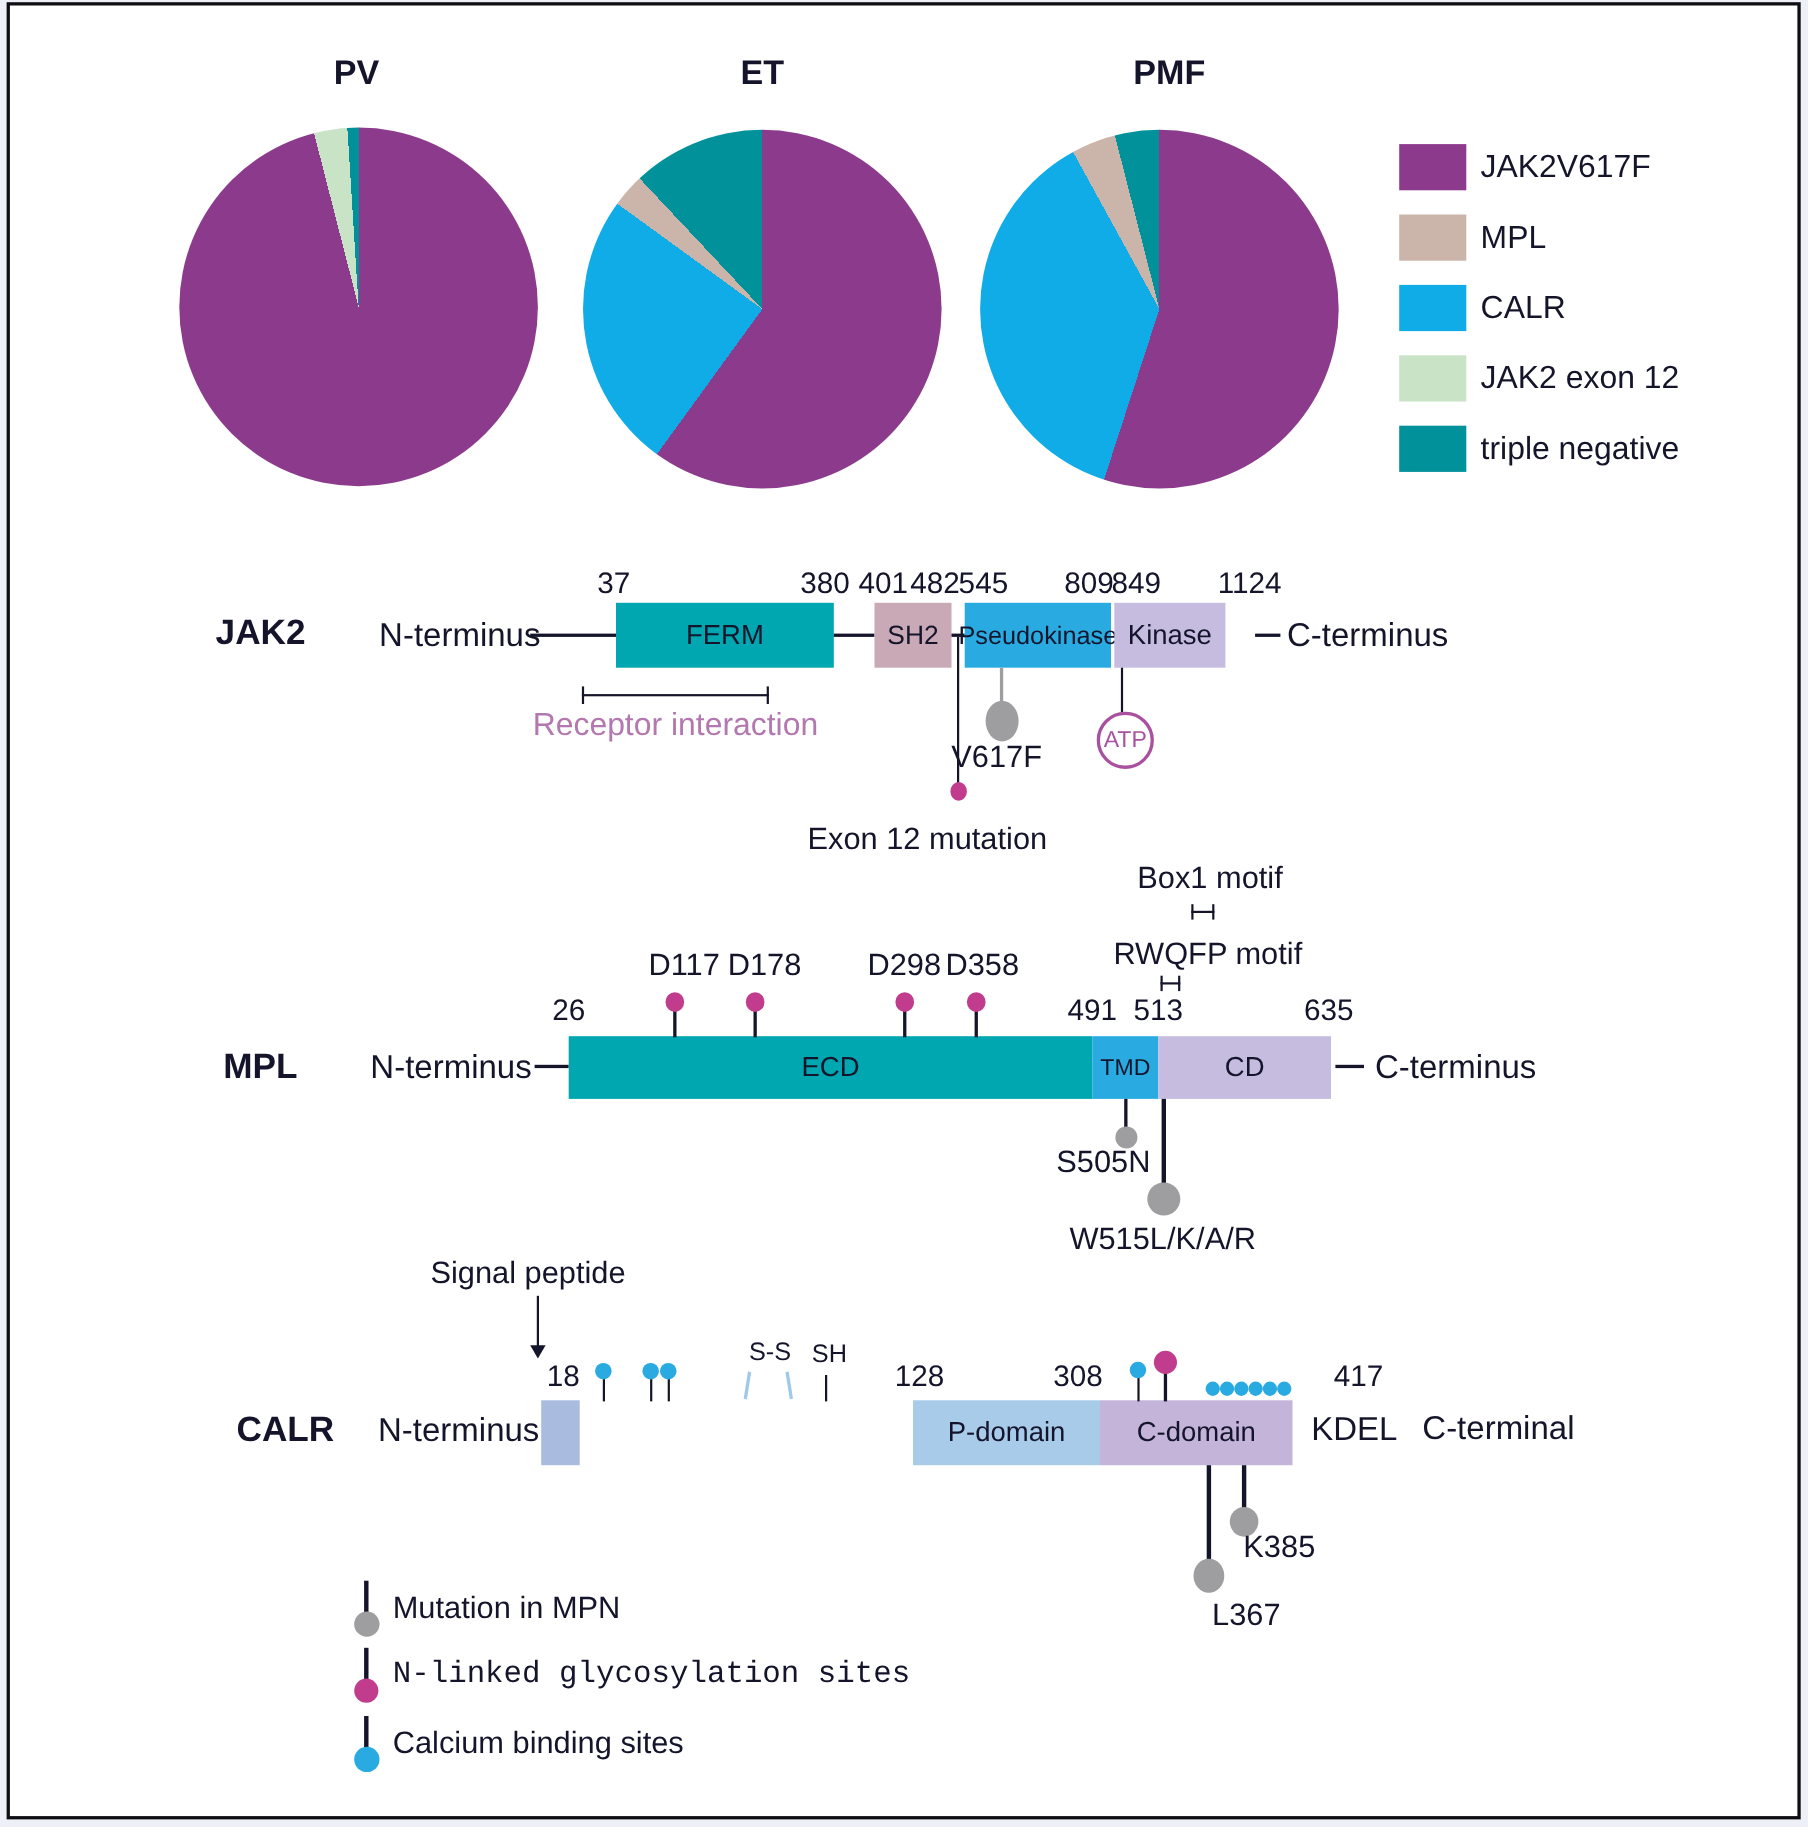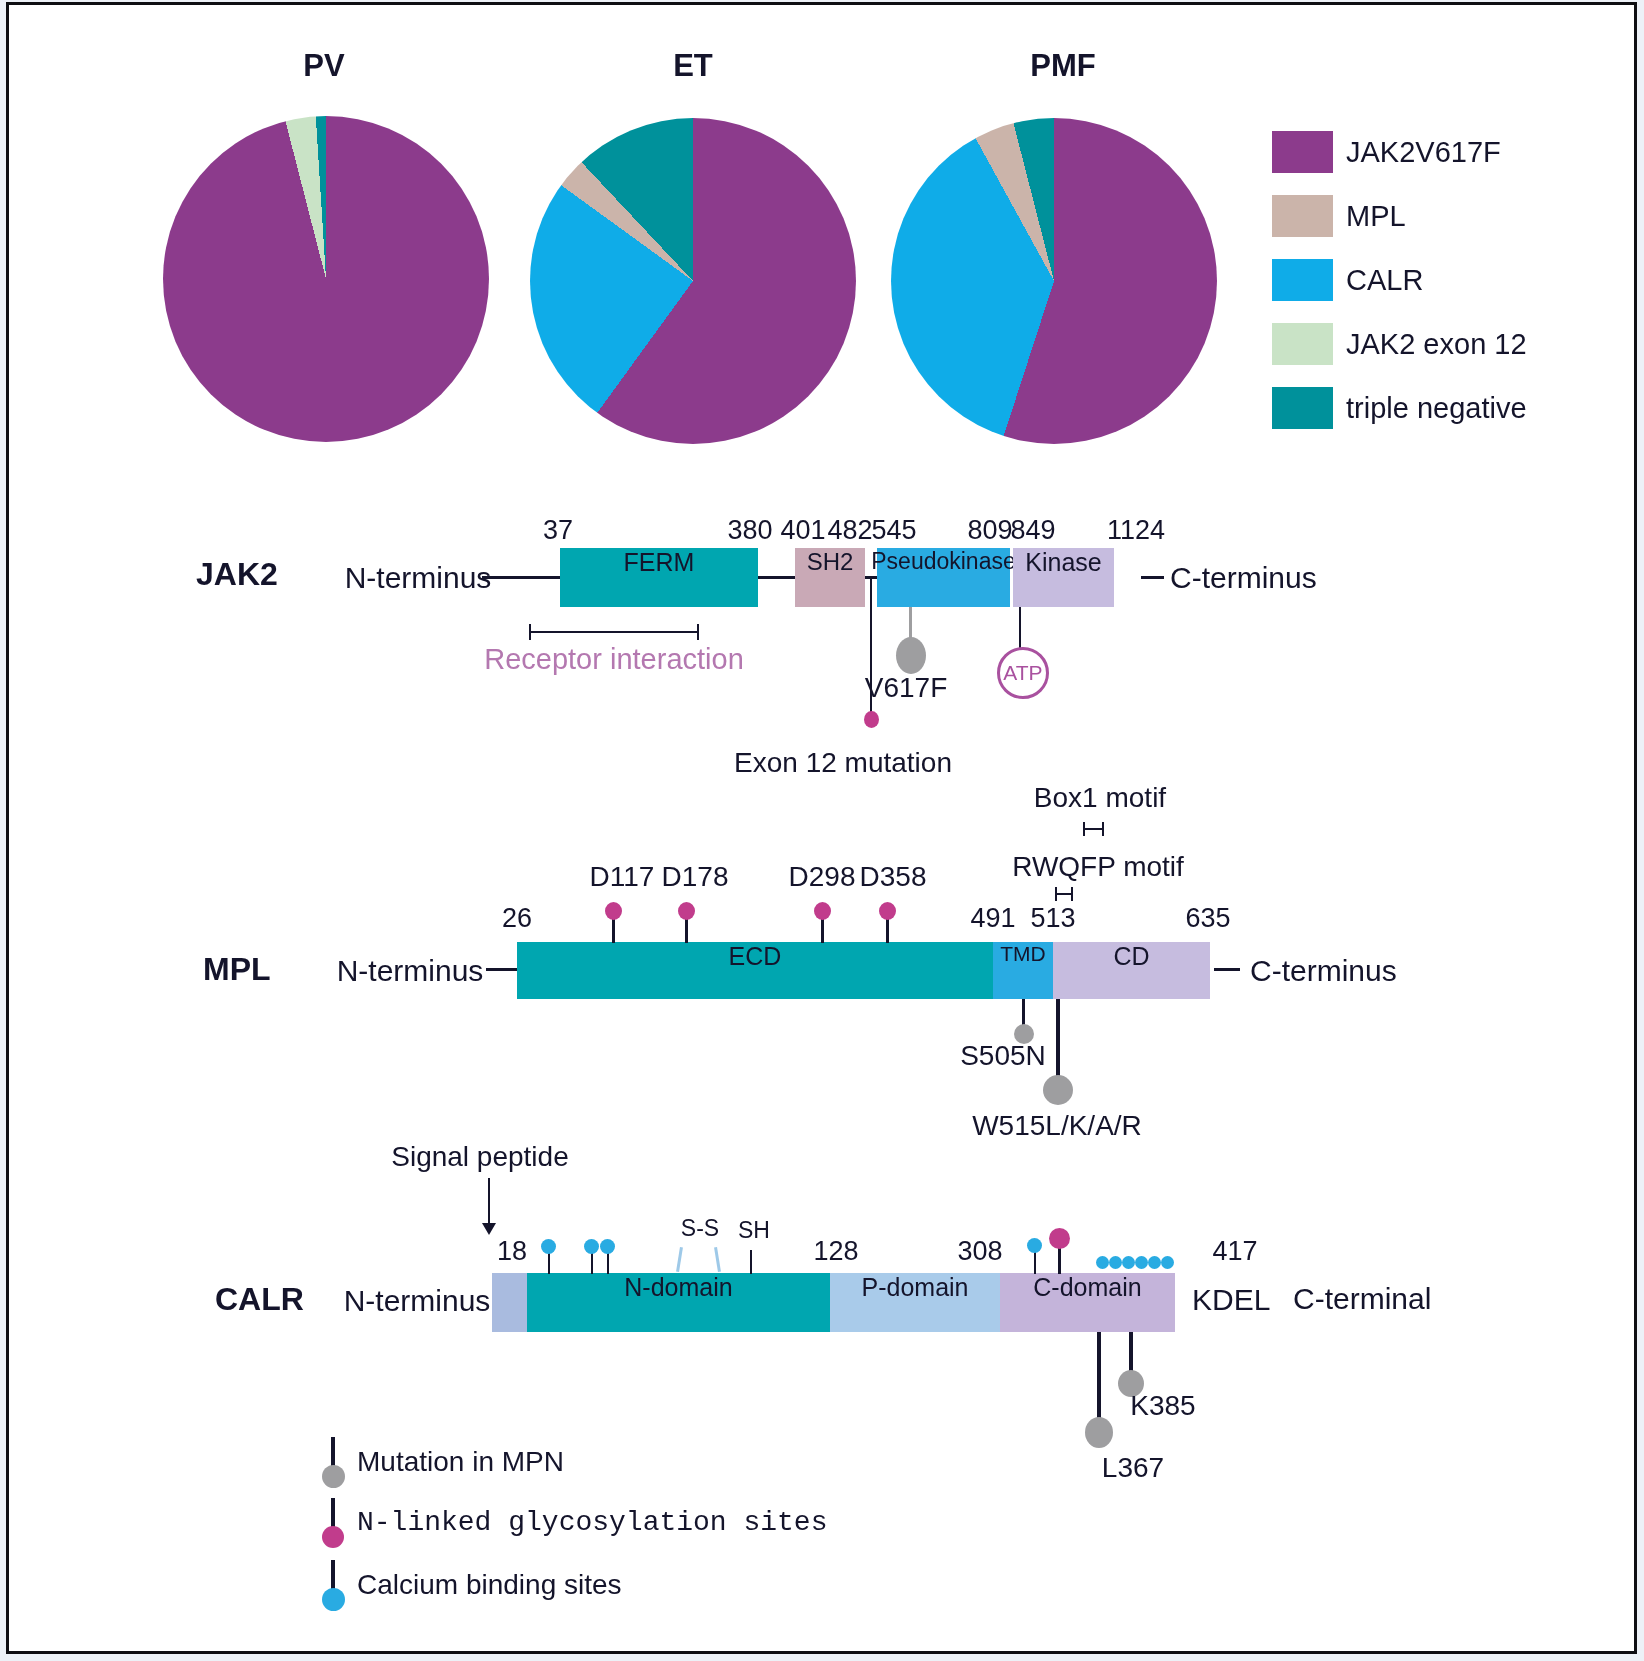--- a/index.html
+++ b/index.html
@@ -7,21 +7,21 @@
   #canvas{position:relative;width:1644px;height:1661px;overflow:hidden;padding-left:15px;}
   .frame{position:absolute;left:6px;top:2px;width:1625px;height:1646px;border:3px solid #0e0e12;background:#ffffff;}
   .abs{position:absolute;}
   .pie{position:absolute;width:326px;height:326px;border-radius:50%;}
   .pie-title{position:absolute;font-size:31px;font-weight:bold;transform:translateX(-50%);white-space:nowrap;}
   .lg-swatch{position:absolute;left:1272px;width:61px;height:42px;}
   .lg-label{position:absolute;left:1346px;font-size:29px;white-space:nowrap;}
   .pname{position:absolute;font-size:32px;font-weight:bold;white-space:nowrap;}
   .term{position:absolute;font-size:30px;white-space:nowrap;}
   .num{position:absolute;font-size:27px;transform:translateX(-50%);white-space:nowrap;}
-  .bar{position:absolute;height:59px;display:flex;align-items:flex-start;justify-content:center;font-size:25px;}
+  .bar{position:absolute;height:59px;display:flex;align-items:center;justify-content:center;font-size:25px;}
   .hline{position:absolute;height:3px;background:#14142b;}
   .vstem{position:absolute;width:3px;background:#14142b;}
   .gstem{position:absolute;width:3px;background:#9e9ea0;}
   .dot{position:absolute;border-radius:50%;}
   .clabel{position:absolute;font-size:28px;transform:translateX(-50%);white-space:nowrap;}
   .bracket-line{position:absolute;height:2px;background:#14142b;}
   .tick{position:absolute;width:2px;background:#14142b;}
   .atp-circle{position:absolute;width:46px;height:46px;border:3px solid #a9519f;border-radius:50%;
     display:flex;align-items:center;justify-content:center;font-size:21px;color:#a9519f;background:#fff;}
   .arrowhead{position:absolute;width:0;height:0;border-left:7px solid transparent;border-right:7px solid transparent;border-top:12px solid #14142b;}
@@ -157,23 +157,20 @@
   <div class="clabel" style="left:480px;top:1141px;">Signal peptide</div>
   <div class="vstem" style="left:488px;top:1178px;width:2px;height:46px;"></div>
   <div class="arrowhead" style="left:482px;top:1223px;"></div>
 
   <div class="num" style="left:512px;top:1236px;">18</div>
   <div class="num" style="left:836px;top:1236px;">128</div>
   <div class="num" style="left:980px;top:1236px;">308</div>
   <div class="num" style="left:1235px;top:1236px;">417</div>
 
   <div class="bar" style="left: 492px; top: 1273px; width: 35px; background: rgb(169, 187, 223);"></div>
-  <div class="bar" style="left: 527px; top: 1273px; width: 303px; background: rgb(0, 166, 176);">
-    <span>N-domain</span>
-    </div>
   <div class="bar" style="left: 830px; top: 1273px; width: 170px; background: rgb(169, 203, 234);">
     <span>P-domain</span>
     </div>
   <div class="bar" style="left: 1000px; top: 1273px; width: 175px; background: rgb(196, 180, 218);">
     <span>C-domain</span>
     </div>
   <div class="term" style="left:1192px;top:1283px;">KDEL</div>
   <div class="term" style="left:1293px;top:1282px;">C-terminal</div>
 
   <div class="vstem" style="left:548px;top:1251px;width:2px;height:23px;"></div>

